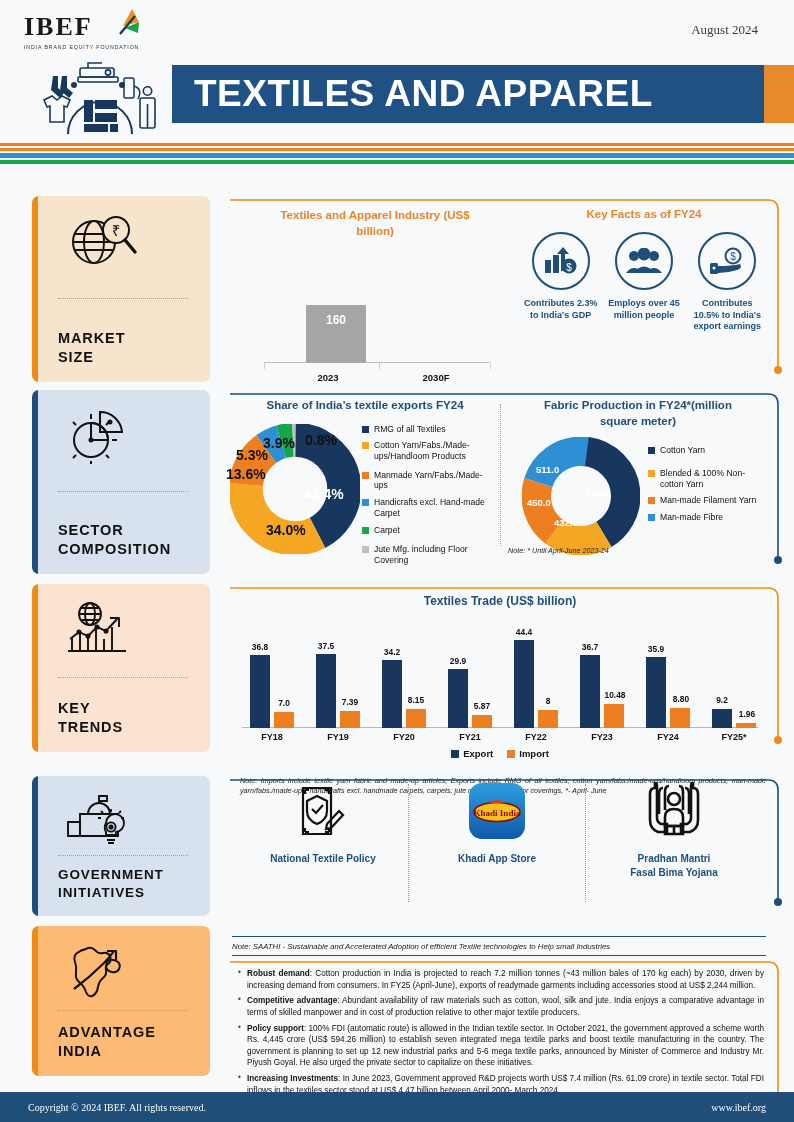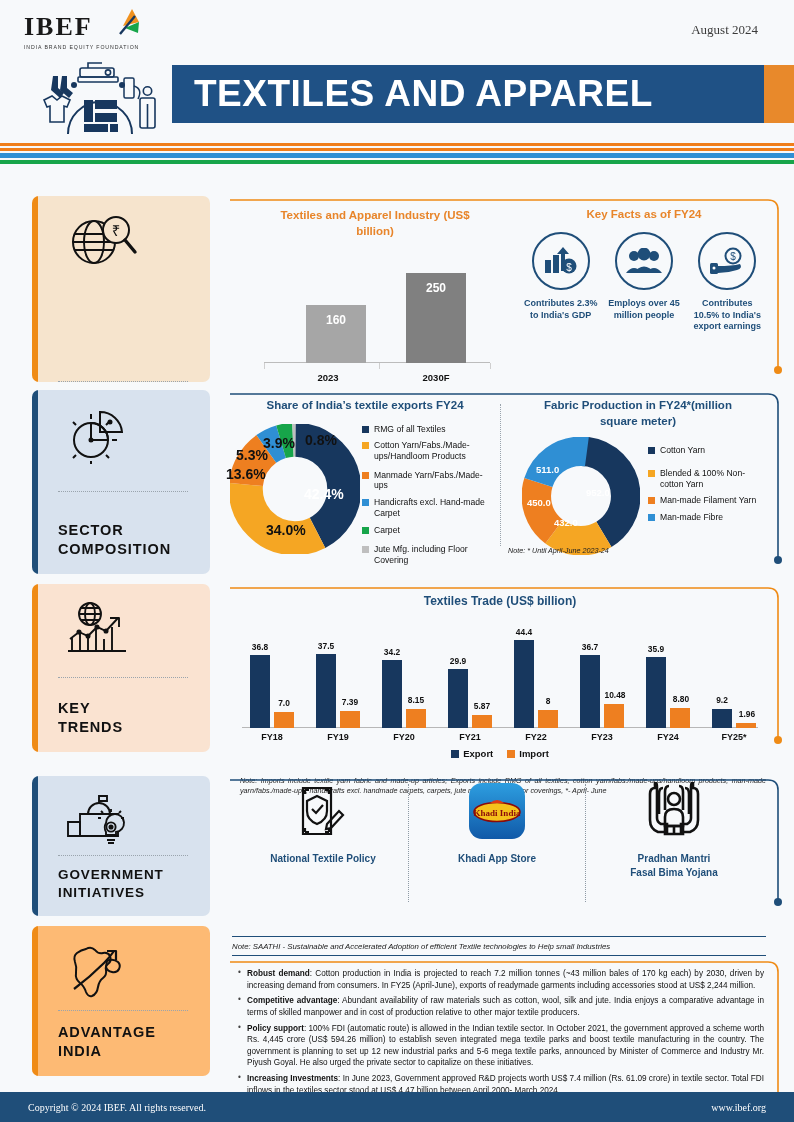--- a/index.html
+++ b/index.html
@@ -210,44 +210,41 @@
         <svg width="72" height="58" viewBox="0 0 72 58" fill="none" stroke="#111" stroke-width="2">
           <circle cx="28" cy="30" r="21"></circle>
           <ellipse cx="28" cy="30" rx="10" ry="21"></ellipse>
           <path d="M8 22 h40 M8 38 h40 M7 30 h42"></path>
           <circle cx="50" cy="18" r="13" fill="#f6e4cd"></circle>
           <path d="M59 28 l10 12" stroke-width="3.4" stroke-linecap="round"></path>
           <text x="50" y="24" font-size="15" font-family="'Liberation Sans',sans-serif" fill="#111" stroke="none" text-anchor="middle">₹</text>
         </svg>
       </div>
       <div class="dotline"></div>
+      <div class="lbl" style="white-space:pre-line">MARKET
+SIZE</div>
     </div>
 
     <div class="panel" style="top:14px;height:186px;">
       <svg class="bracket" width="556" height="186" viewBox="0 0 556 186">
         <path d="M2 4 H540 Q550 4 550 14 V172" stroke="#ef8b16" stroke-width="1.6" fill="none"></path>
         <circle cx="550" cy="174" r="4" fill="#ef8b16"></circle>
       </svg>
 
       <div style="position:absolute;left:8px;top:12px;width:278px;">
         <div class="sect-title t-orange" style="padding:0 34px;line-height:1.35;">Textiles and Apparel Industry (US$ billion)</div>
         <div class="ms-chart">
           <div class="axis-line"></div>
           <div class="tick" style="left:28px;"></div>
           <div class="tick" style="left:143px;"></div>
           <div class="tick" style="left:254px;"></div>
 
           <div class="bar-col" style="left:62px;width:76px;">
             <div class="bar-rect" style="width:60px;height:58px;background:#a6a6a6;">
               <div class="bar-val">160</div>
-            </div>
-          </div>
-          <div class="bar-col" style="left:170px;width:60px;">
-            <div class="bar-rect" style="width:60px;height:90px;background:#808080;">
-              <div class="bar-val">250</div>
             </div>
           </div>
 
           <div class="bar-cat" style="left:62px;width:60px;bottom:6px;">2023</div>
           <div class="bar-cat" style="left:170px;width:60px;bottom:6px;">2030F</div>
         </div>
       </div>
 
       <div style="position:absolute;left:290px;top:12px;width:252px;">
         <div class="sect-title t-orange">Key Facts as of FY24</div>

